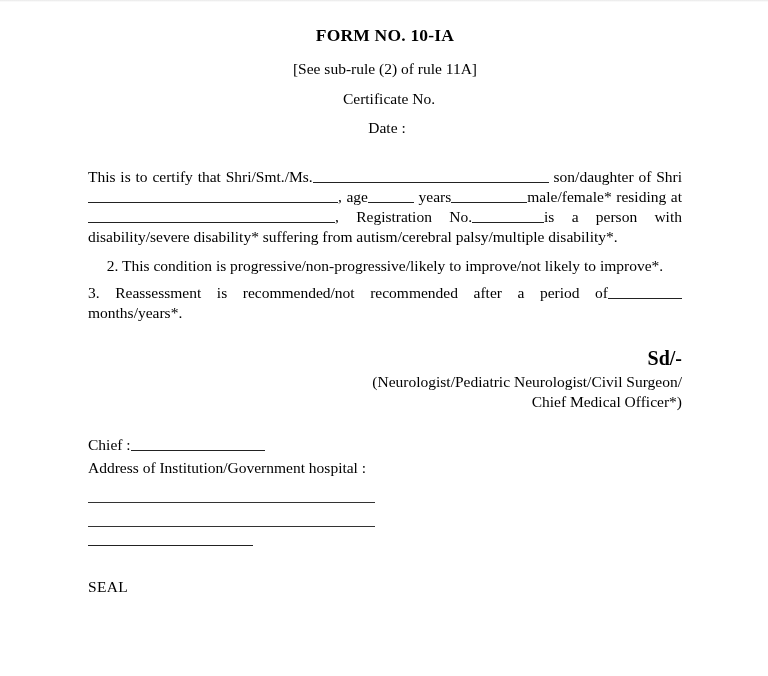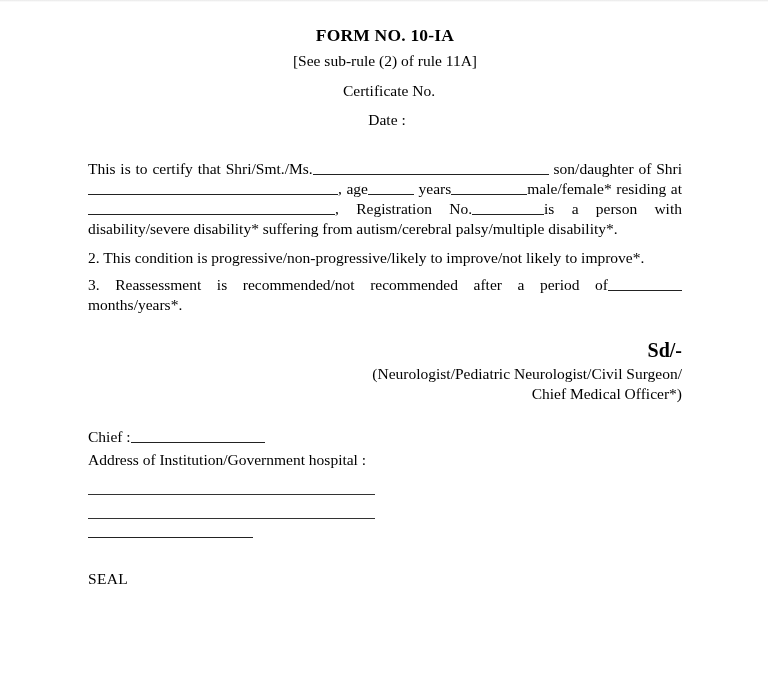--- a/index.html
+++ b/index.html
@@ -41,21 +41,21 @@
   .form-title {
     text-align: center;
     font-weight: bold;
     font-size: 17.5px;
     letter-spacing: 0.2px;
     margin-top: 25px;
   }
   .sub-rule {
     text-align: center;
     font-size: 15.5px;
-    margin-top: 6px;
+    margin-top: 14px;
   }
   .cert-heading {
     text-align: center;
     font-weight: bold;
     font-size: 15.5px;
     line-height: 1.42;
     margin-top: 22px;
   }
   .cert-no {
     text-align: center;
@@ -72,21 +72,21 @@
 
   
   .body-para {
     text-align: justify;
     text-align-last: left;
     font-size: 15.5px;
     line-height: 1.30;
     margin-top: 30px;
   }
   .item-2 {
-    text-align: left;
+    text-align: center;
     font-size: 15.5px;
     line-height: 1.30;
     margin-top: 8px;
   }
   .item-3 {
     text-align: justify;
     text-align-last: left;
     font-size: 15.5px;
     line-height: 1.30;
     margin-top: 7px;

